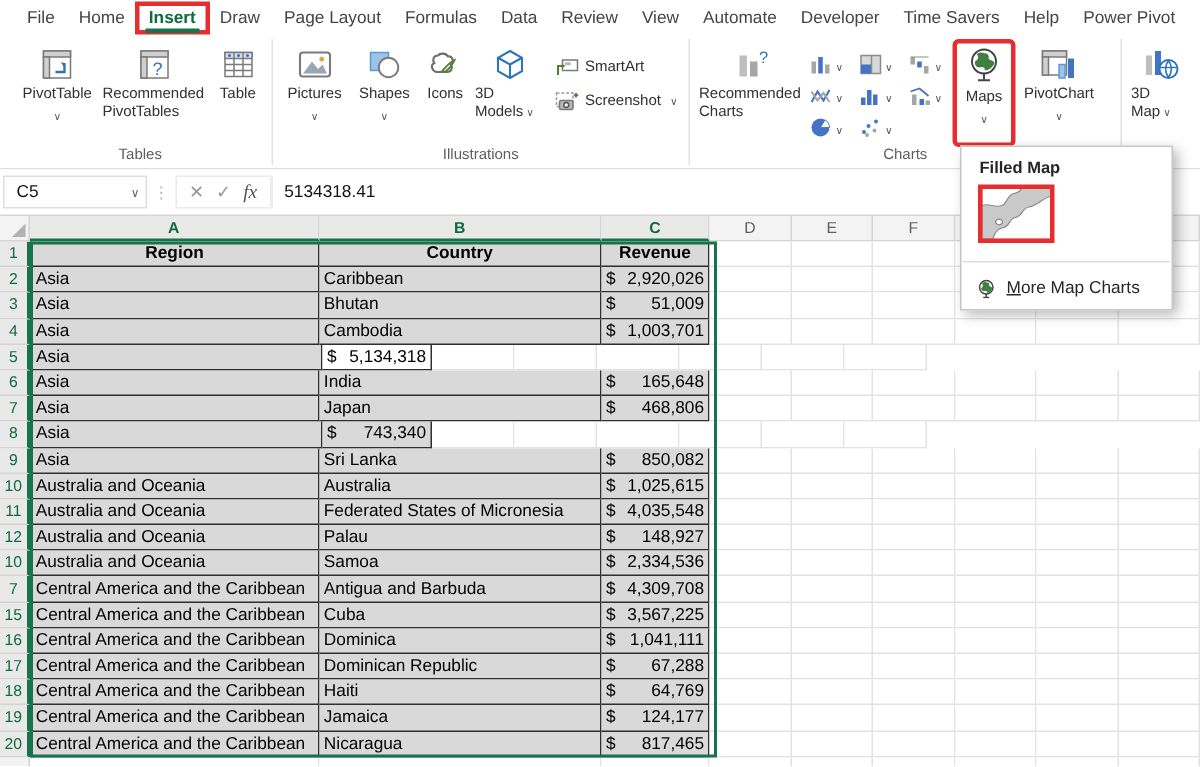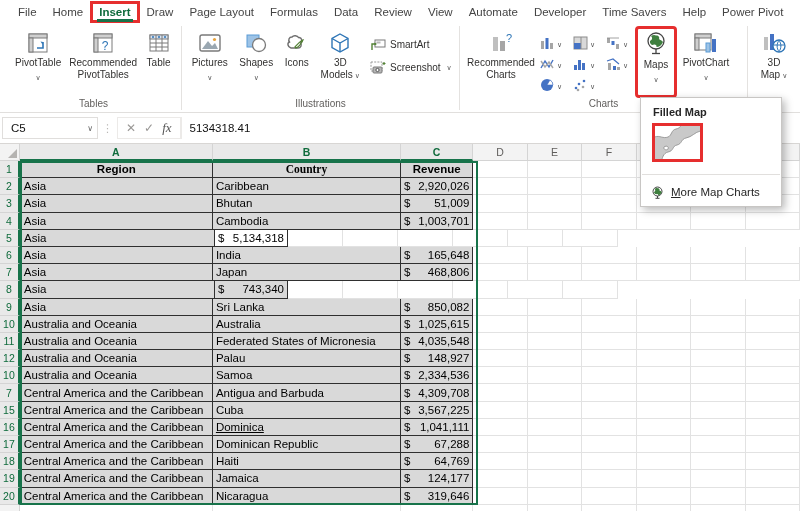--- a/index.html
+++ b/index.html
@@ -11,21 +11,21 @@
   .tab { position:relative; padding:4px 8px; font-size:11.5px; color:#444; white-space:nowrap; cursor:pointer; }
   .tab.active { color:#0f6b3c; font-weight:bold; outline:3px solid #e62e2e; outline-offset:-2px; }
   .tab.active::after { content:""; position:absolute; left:6px; right:6px; bottom:0; height:3px; background:#17734a; }
 
   
   #ribbon { position:absolute; left:0; top:24px; width:800px; height:89px; background:#fff; border-bottom:1px solid #e1dfdd; display:flex; padding:2px 0 0 6px; }
   .rgroup { position:relative; height:84px; border-right:1px solid #e4e2e0; display:flex; align-items:flex-start; padding:2px 4px 14px 4px; }
   .rgroup:last-child { border-right:none; }
   .glabel { position:absolute; left:0; right:0; bottom:1px; text-align:center; font-size:10px; color:#605e5c; white-space:nowrap; }
   .lbtn { display:flex; flex-direction:column; align-items:center; justify-content:flex-start; height:68px; padding:3px 2px; cursor:pointer; border-radius:2px; }
-  .lbtn .lbl { font-size:10px; color:#323130; text-align:center; line-height:1.2; margin-top:2px; }
+  .lbtn .lbl { font-size:10px; color:#323130; text-align:left; line-height:1.2; margin-top:2px; }
   .chv::after { content:"∨"; font-size:7px; color:#5a5a5a; }
   .chv-inline { font-size:7px; color:#5a5a5a; margin-left:2px; }
   .sbtn { display:flex; align-items:center; gap:4px; height:21px; font-size:10px; color:#323130; cursor:pointer; white-space:nowrap; }
   .stack { display:flex; flex-direction:column; justify-content:flex-start; gap:2px; padding-top:6px; }
   .minigrid { display:grid; grid-template-columns:repeat(3,33px); grid-auto-rows:21px; padding-top:4px; }
   .mbtn { display:flex; align-items:center; gap:2px; cursor:pointer; padding-left:2px; }
   .boxed-red { outline:3px solid #e62e2e; outline-offset:-1px; }
 
   
   #formula-bar { position:absolute; left:0; top:113px; width:800px; height:31px; background:#fff; border-bottom:1px solid #d8d6d4; display:flex; align-items:center; padding:3px 2px; }
@@ -323,21 +323,21 @@
         <div class="col-hdr" style="width: 55px;">E</div>
         <div class="col-hdr" style="width: 55px;">F</div>
         <div class="col-hdr" style="width: 55px;">G</div>
         <div class="col-hdr" style="width: 55px;">H</div>
         <div class="col-hdr" style="width: 55px;">I</div>
       </div>
     <div id="grid-body">
         <div class="grow">
           <div class="rownum">1</div>
           <div class="cell hdr first" style="width: 195px;">Region</div>
-          <div class="cell hdr" style="width: 190px; font-family: Liberation Serif, serif;">Country</div>
+          <div class="cell hdr" style="width: 190px;">Country</div>
           <div class="cell hdr" style="width: 73px;">Revenue</div>
           <div class="ecell" style="width: 55px;"></div>
           <div class="ecell" style="width: 55px;"></div>
           <div class="ecell" style="width: 55px;"></div>
           <div class="ecell" style="width: 55px;"></div>
           <div class="ecell" style="width: 55px;"></div>
           <div class="ecell" style="width: 55px;"></div>
         </div>
         <div class="grow">
           <div class="rownum">2</div>
@@ -543,21 +543,21 @@
           <div class="ecell" style="width: 55px;"></div>
           <div class="ecell" style="width: 55px;"></div>
           <div class="ecell" style="width: 55px;"></div>
           <div class="ecell" style="width: 55px;"></div>
           <div class="ecell" style="width: 55px;"></div>
           <div class="ecell" style="width: 55px;"></div>
         </div>
         <div class="grow">
           <div class="rownum">16</div>
           <div class="cell first" style="width: 195px;">Central America and the Caribbean</div>
-          <div class="cell" style="width: 190px; text-decoration: underline;">Dominica</div>
+          <div class="cell" style="width: 190px;">Dominica</div>
           <div class="cell money" style="width: 73px;">
             <span>$</span>
             <span>1,041,111</span>
           </div>
           <div class="ecell" style="width: 55px;"></div>
           <div class="ecell" style="width: 55px;"></div>
           <div class="ecell" style="width: 55px;"></div>
           <div class="ecell" style="width: 55px;"></div>
           <div class="ecell" style="width: 55px;"></div>
           <div class="ecell" style="width: 55px;"></div>
@@ -606,21 +606,21 @@
           <div class="ecell" style="width: 55px;"></div>
           <div class="ecell" style="width: 55px;"></div>
           <div class="ecell" style="width: 55px;"></div>
         </div>
         <div class="grow">
           <div class="rownum">20</div>
           <div class="cell first" style="width: 195px;">Central America and the Caribbean</div>
           <div class="cell" style="width: 190px;">Nicaragua</div>
           <div class="cell money" style="width: 73px;">
             <span>$</span>
-            <span>319,646</span>
+            <span>817,465</span>
           </div>
           <div class="ecell" style="width: 55px;"></div>
           <div class="ecell" style="width: 55px;"></div>
           <div class="ecell" style="width: 55px;"></div>
           <div class="ecell" style="width: 55px;"></div>
           <div class="ecell" style="width: 55px;"></div>
           <div class="ecell" style="width: 55px;"></div>
         </div>
         <div class="grow">
           <div class="rownum plain"></div>

